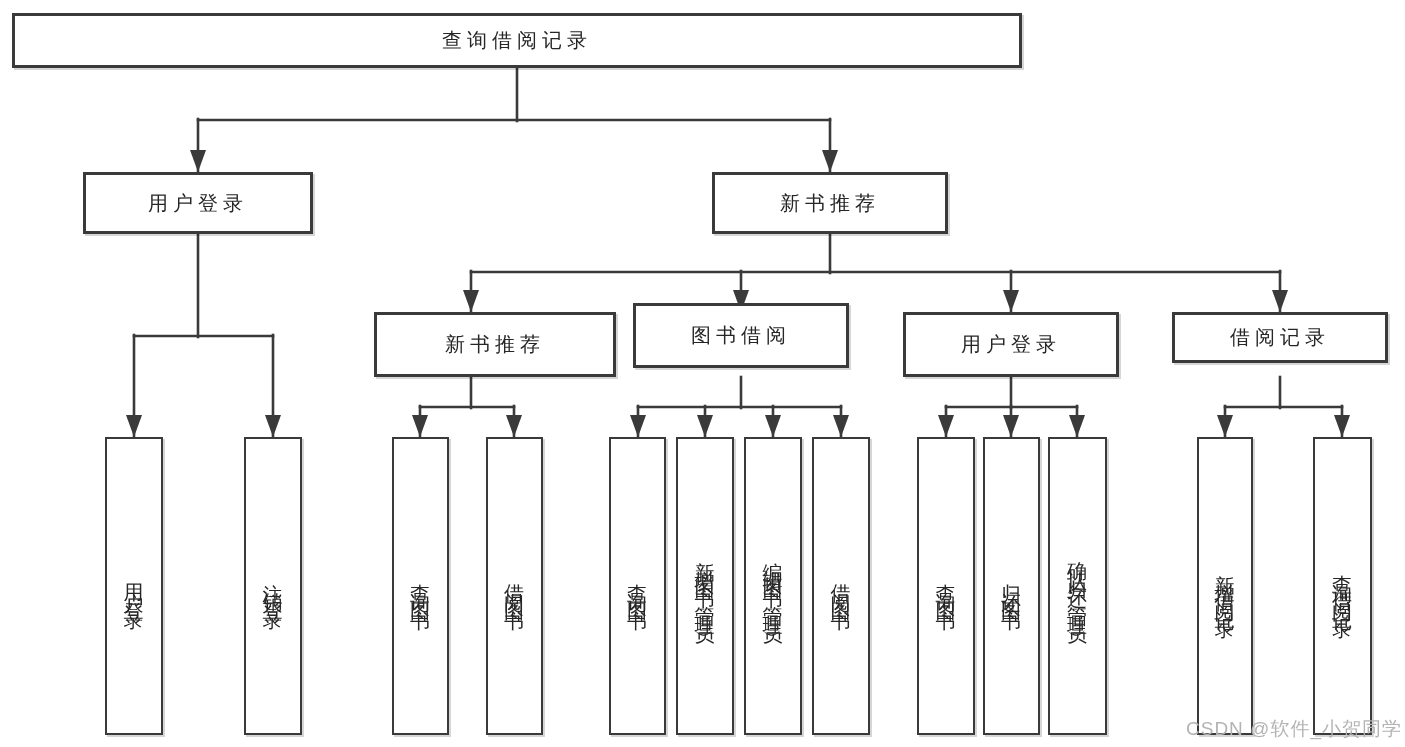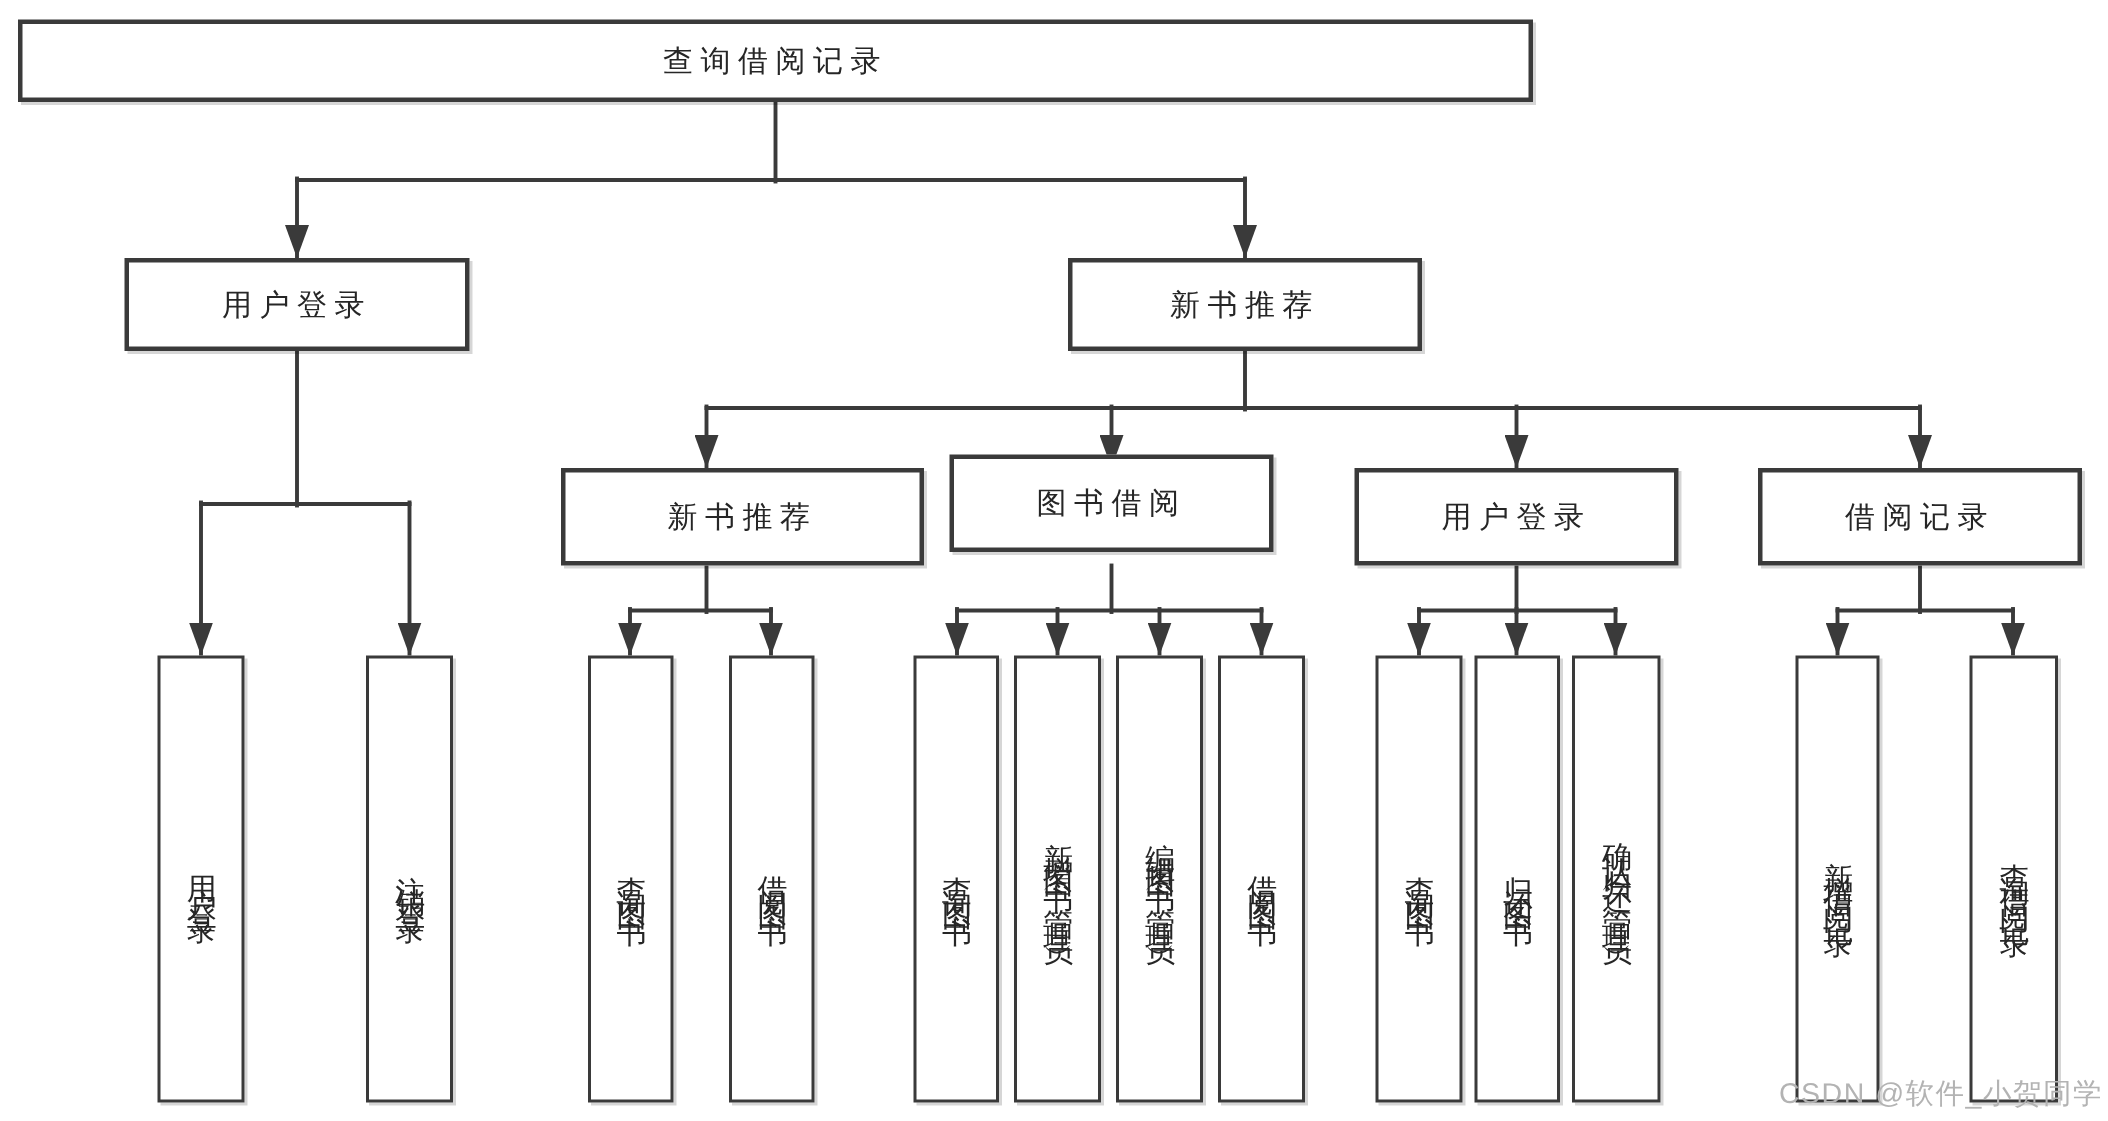--- a/index.html
+++ b/index.html
@@ -136,21 +136,21 @@
 
   <div class="node" style="left:362px;top:312px;width:242px;height:65px;margin-left:12px;">
     <span>新书推荐</span>
   </div>
   <div class="node" style="left:633px;top:303px;width:216px;height:65px;">
     <span>图书借阅</span>
   </div>
   <div class="node" style="left:903px;top:312px;width:216px;height:65px;">
     <span>用户登录</span>
   </div>
-  <div class="node" style="left:1172px;top:312px;width:216px;height:65px;">
+  <div class="node" style="left:1172px;top:312px;width:216px;height:51px;">
     <span>借阅记录</span>
   </div>
 
   <div class="node leaf" style="left:105px;top:437px;width:58px;height:298px;">
     <span>用户登录</span>
   </div>
   <div class="node leaf" style="left:244px;top:437px;width:58px;height:298px;">
     <span>注销登录</span>
   </div>
 

